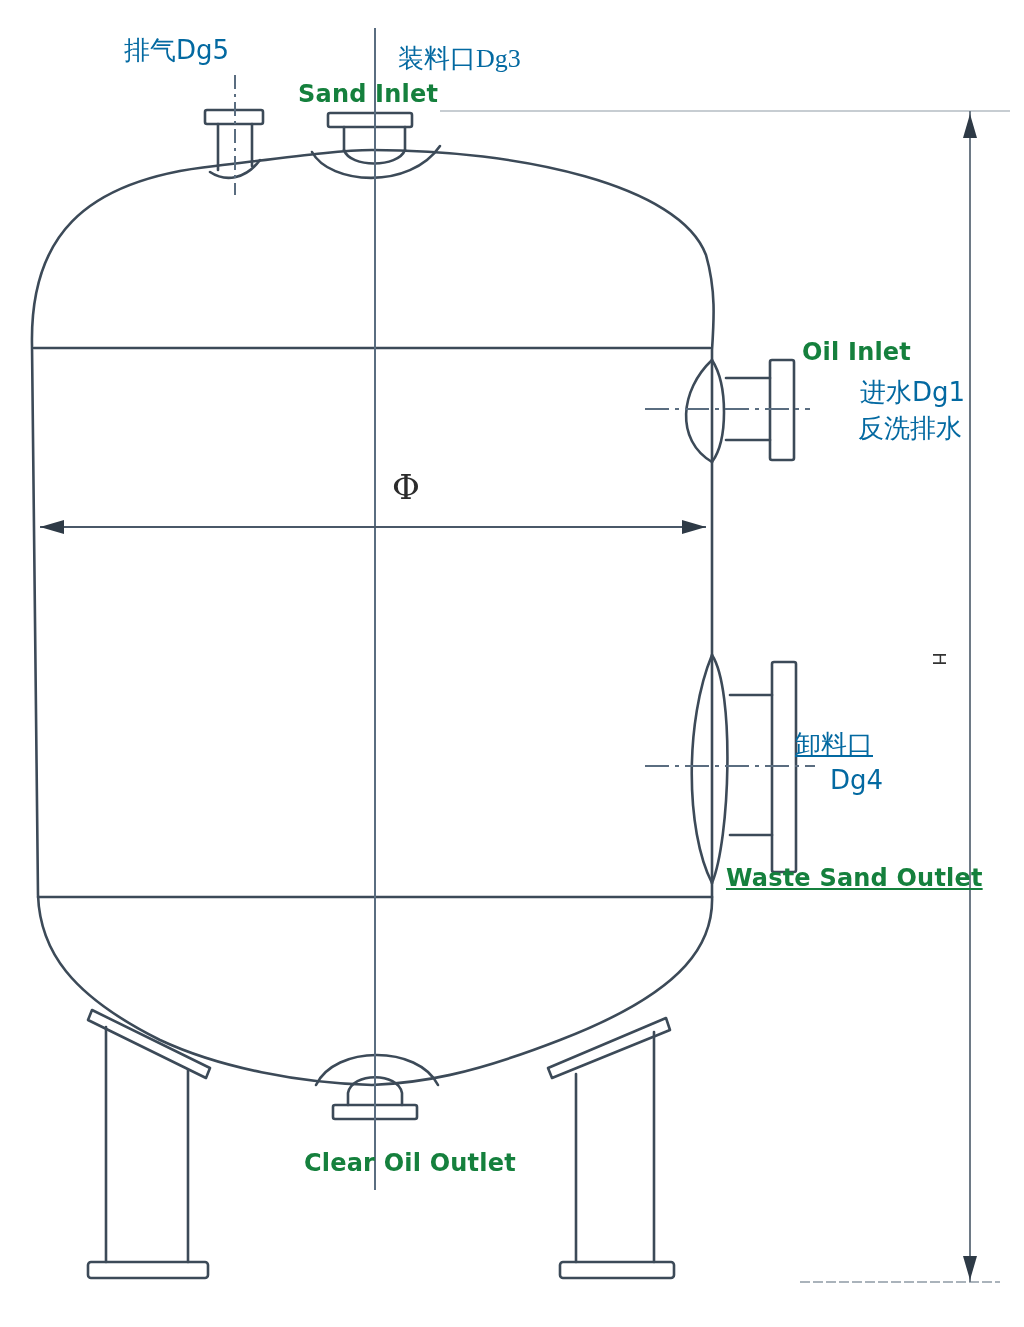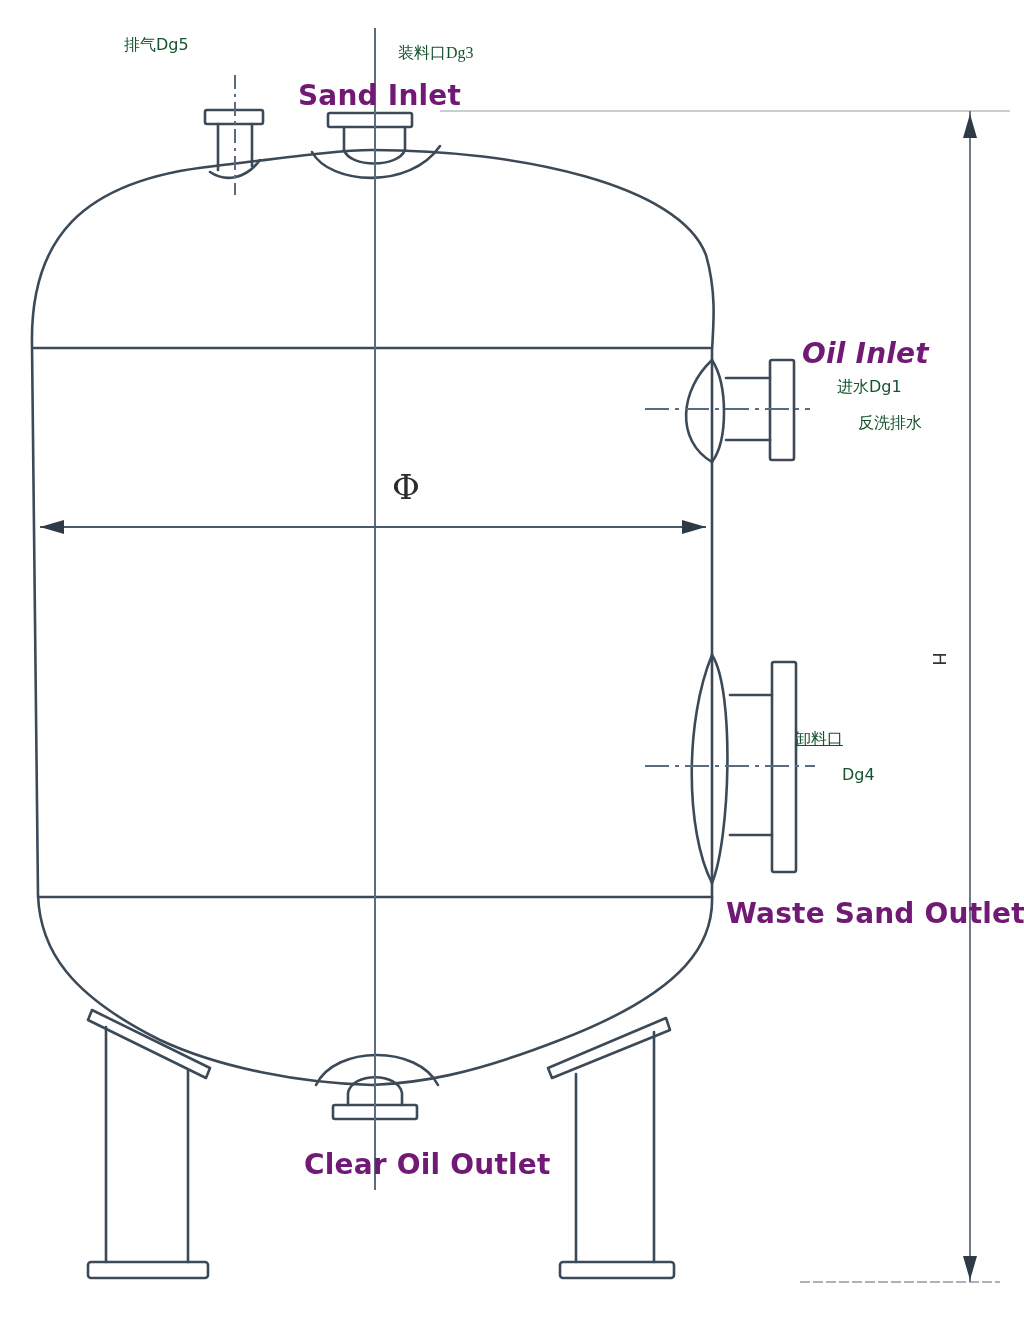--- a/index.html
+++ b/index.html
@@ -1,19 +1,19 @@
 <!DOCTYPE html>
 <html><head>
 <meta charset="utf-8">
 <style>
   html, body { margin: 0; padding: 0; background: #ffffff; }
   body { width: 1024px; height: 1327px; position: relative; overflow: hidden; font-family: "DejaVu Sans", sans-serif; }
   #drawing { position: absolute; left: 0; top: 0; width: 1024px; height: 1327px; }
-  .lbl-en { position: absolute; font-family: "DejaVu Sans", sans-serif; font-weight: bold; font-size: 28px; color: #701a75; white-space: nowrap; line-height: 1; letter-spacing: 0.2px; }
-  .lbl-cn { position: absolute; font-family: "DejaVu Sans", sans-serif; font-size: 16px; color: #14532d; white-space: nowrap; line-height: 1.15; }
+  .lbl-en { position: absolute; font-family: "DejaVu Sans", sans-serif; font-weight: bold; font-size: 24px; color: #15803d; white-space: nowrap; line-height: 1; letter-spacing: 0.2px; }
+  .lbl-cn { position: absolute; font-family: "DejaVu Sans", sans-serif; font-size: 26px; color: #0369a1; white-space: nowrap; line-height: 1.15; }
   .lbl-sym { position: absolute; font-family: "DejaVu Serif", serif; font-size: 34px; color: #2c2c2c; line-height: 1; }
   .lbl-dim { position: absolute; font-family: "DejaVu Sans", sans-serif; font-size: 18px; color: #333; line-height: 1; transform: rotate(90deg); }
 </style>
 </head>
 <body>
 
 <svg id="drawing" viewBox="0 0 1024 1327" xmlns="http://www.w3.org/2000/svg">
   <g fill="none" stroke="#3c4a58" stroke-width="2.6" stroke-linejoin="round" stroke-linecap="round">
 
     <path d="
@@ -101,24 +101,24 @@
     <line x1="440" y1="111" x2="1010" y2="111" stroke="#b5bcc3" stroke-width="1.5"></line>
     <line x1="800" y1="1282" x2="1000" y2="1282" stroke="#8f9aa5" stroke-width="1.5" stroke-dasharray="10 3"></line>
     <line x1="970" y1="111" x2="970" y2="1282"></line>
     <polygon points="970,114 963,138 977,138" stroke="none"></polygon>
     <polygon points="970,1280 963,1256 977,1256" stroke="none"></polygon>
   </g>
 </svg>
 
 <div class="lbl-cn" style="left:124px; top:36px;">排气Dg5</div>
 <div class="lbl-cn" style="left:398px; top:44px;font-family:Liberation Serif, serif;">装料口Dg3</div>
-<div class="lbl-cn" style="left:837px; top:378px;">进水Dg1</div>
+<div class="lbl-cn" style="left:860px; top:378px;">进水Dg1</div>
 <div class="lbl-cn" style="left:858px; top:414px;">反洗排水</div>
 <div class="lbl-cn" style="left:795px; top:730px;text-decoration:underline;">卸料口</div>
-<div class="lbl-cn" style="left:830px; top:766px;margin-left:12px;">Dg4</div>
+<div class="lbl-cn" style="left:830px; top:766px;">Dg4</div>
 
 <div class="lbl-sym" style="left:392px; top:470px;">Φ</div>
 <div class="lbl-dim" style="left:932px; top:650px;">H</div>
 
 <div class="lbl-en" style="left:298px; top:82px;">Sand Inlet</div>
-<div class="lbl-en" style="left:802px; top:340px;font-style:italic;">Oil Inlet</div>
-<div class="lbl-en" style="left:726px; top:900px;">Waste Sand Outlet</div>
+<div class="lbl-en" style="left:802px; top:340px;">Oil Inlet</div>
+<div class="lbl-en" style="left:726px; top:866px;text-decoration:underline;">Waste Sand Outlet</div>
 <div class="lbl-en" style="left:304px; top:1151px;">Clear Oil Outlet</div>
 
 </body></html>

